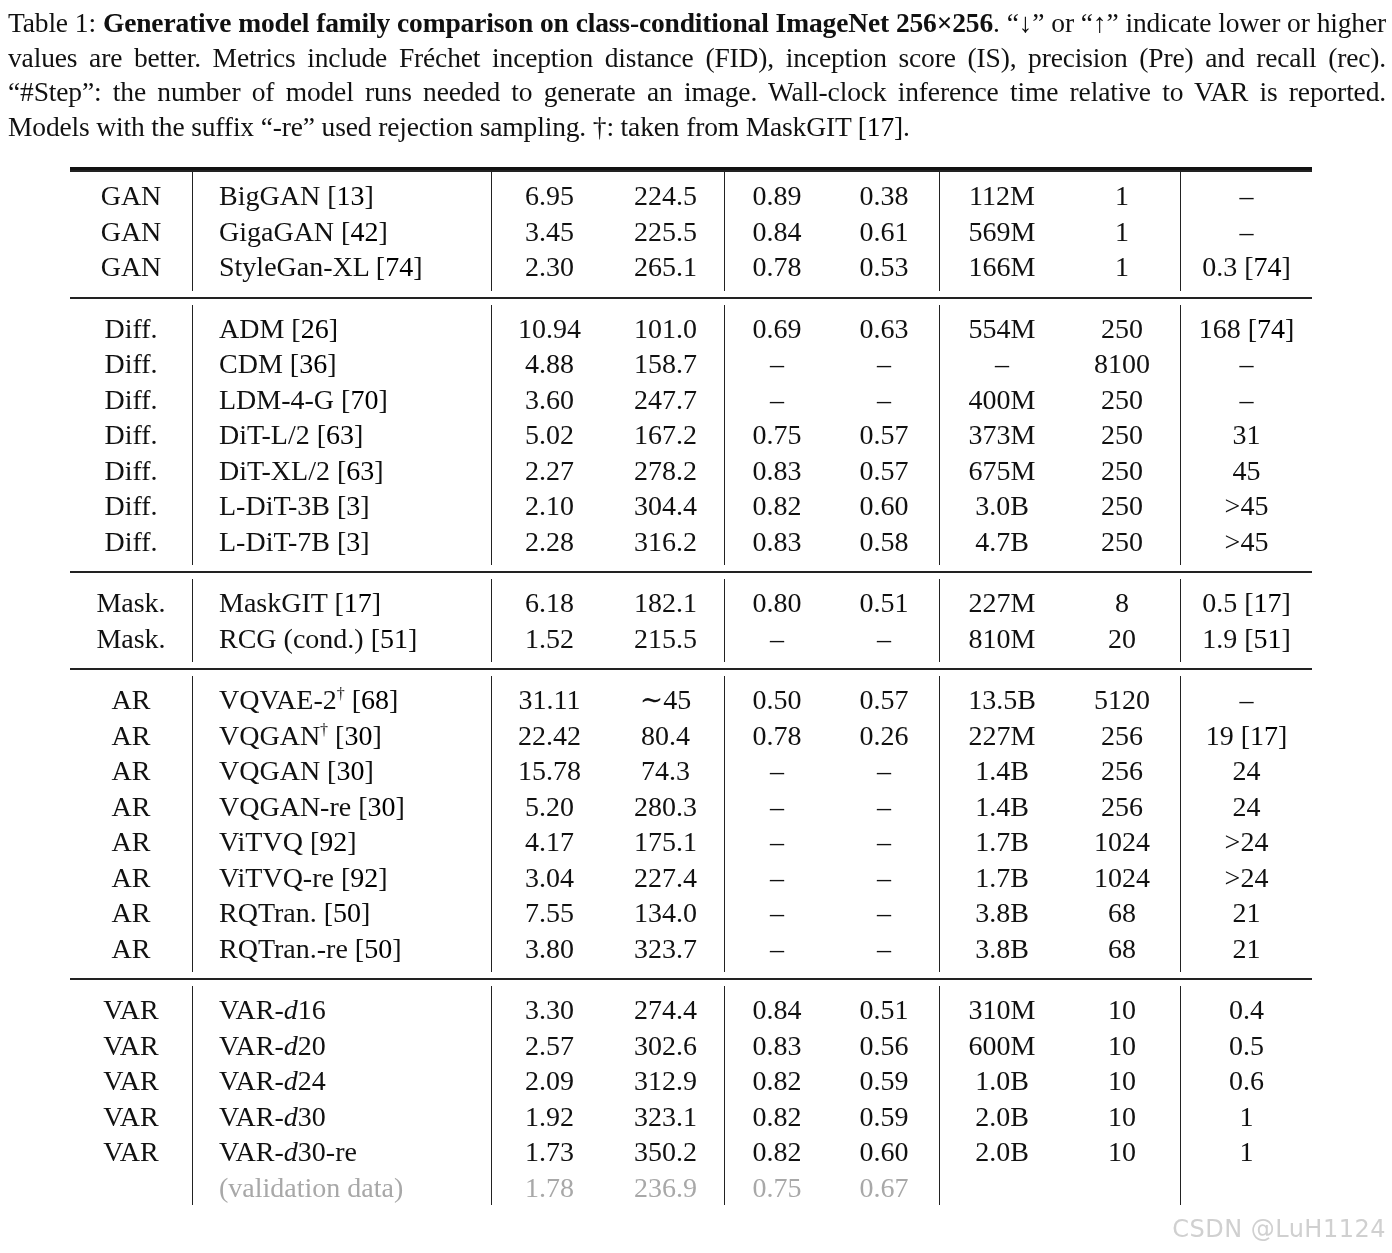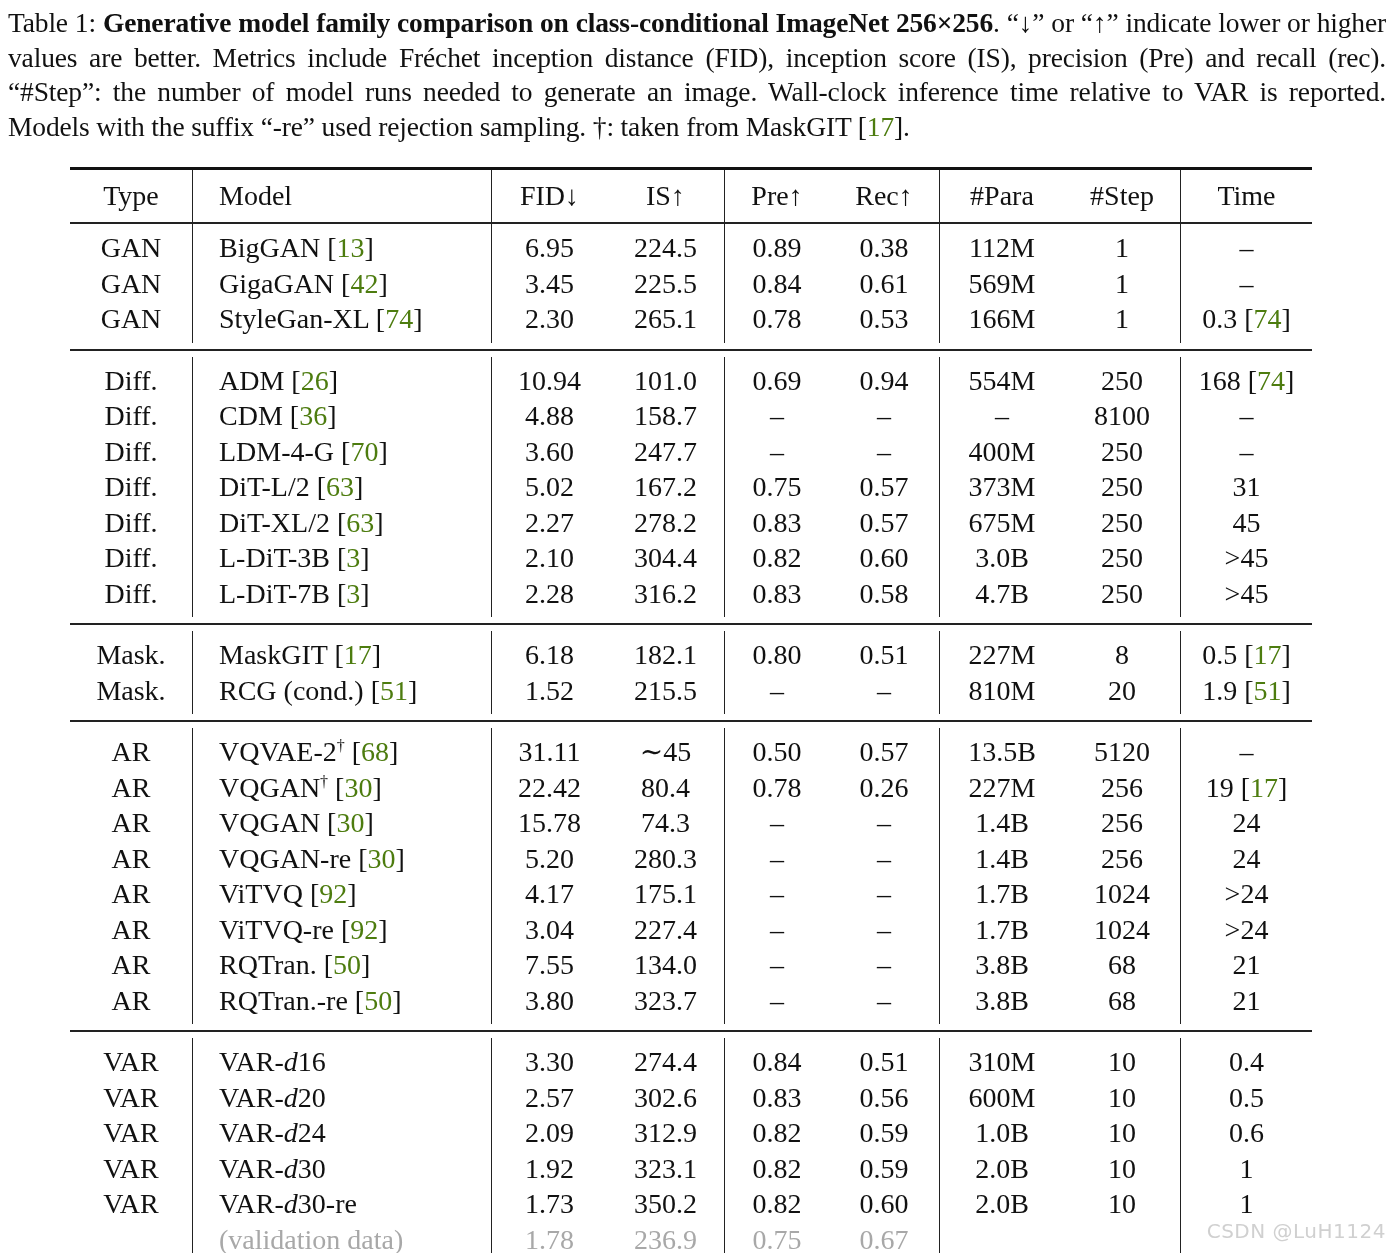--- a/index.html
+++ b/index.html
@@ -6,21 +6,21 @@
   body {
     width: 1392px; height: 1253px; position: relative; overflow: hidden;
     font-family: "Liberation Serif", "DejaVu Serif", serif; color: #111;
   }
   .caption {
     position: absolute; left: 8px; top: 6px; width: 1378px;
     font-size: 27.5px; line-height: 34.5px; text-align: justify;
     letter-spacing: -0.15px;
   }
   .caption b { font-weight: bold; margin-top: 8px; }
-  .cite { color: #4d7c0f; }
+  .cite { color: #000000; }
   .tbl-wrap { position: absolute; left: 70px; top: 167px; width: 1242px; }
   .rule-thick { height: 3px; background: #111; }
   .rule-thin { height: 2px; background: #222; }
   table { border-collapse: collapse; width: 1242px; font-size: 28px; }
   td, th { padding: 0; height: 35.5px; line-height: 35.5px; white-space: nowrap; font-weight: normal; }
   .head td { height: 52px; line-height: 52px; }
   .c-type { width: 122px; text-align: center; }
   .c-model { width: 272px; text-align: left; padding-left: 26px; }
   .c-fid { width: 115px; text-align: center; }
   .c-is { width: 117px; text-align: center; }
@@ -32,48 +32,33 @@
   .vr { border-right: 1.5px solid #222; }
   .bold { font-weight: normal; }
   .gray, .gray td { color: #a8a8a8; }
   .gap td { height: 6px; line-height: 6px; }
   sup { font-size: 16px; line-height: 0; vertical-align: 10px; }
   i { font-style: italic; }
   .sep td { height: 0; padding: 0; }
   .sep div { height: 2px; background: #222; margin: 6px 0; }
   .watermark {
     position: absolute; right: 6px; bottom: 10px; font-family: "DejaVu Sans", sans-serif;
-    font-size: 20px; color: #d0d0d0; letter-spacing: 0.5px;
+    font-size: 24px; color: #d0d0d0; letter-spacing: 0.5px;
   }
 </style>
 </head>
 <body>
 
 <div class="caption">
   <span>Table 1:</span>
   <b>Generative model family comparison on class-conditional ImageNet 256×256</b><span>. “↓” or “↑” indicate lower or higher values are better. Metrics include Fréchet inception distance (FID), inception score (IS), precision (Pre) and recall (rec). “#Step”: the number of model runs needed to generate an image. Wall-clock inference time relative to VAR is reported. Models with the suffix “-re” used rejection sampling. †: taken from MaskGIT [</span><span class="cite">17</span><span>].</span>
 </div>
 
 <div class="tbl-wrap">
   <div class="rule-thick"></div>
-  <table>
-    <tbody>
-      <tr class="head">
-        <td class="c-type vr">Type</td>
-        <td class="c-model vr">Model</td>
-        <td class="c-fid">FID↓</td>
-        <td class="c-is vr">IS↑</td>
-        <td class="c-pre">Pre↑</td>
-        <td class="c-rec vr">Rec↑</td>
-        <td class="c-para">#Para</td>
-        <td class="c-step vr">#Step</td>
-        <td class="c-time">Time</td>
-      </tr>
-    </tbody>
-  </table>
   <div class="rule-thin"></div>
   <table id="body-table">
     <tbody id="tbody">
         <tr class="gap">
           <td class="c-type vr"></td>
           <td class="c-model vr"></td>
           <td class="c-fid"></td>
           <td class="c-is vr"></td>
           <td class="c-pre"></td>
           <td class="c-rec vr"></td>
@@ -140,21 +125,21 @@
           <td class="c-para"></td>
           <td class="c-step vr"></td>
           <td class="c-time"></td>
         </tr>
         <tr>
           <td class="c-type vr">Diff.</td>
           <td class="c-model vr"><span>ADM</span> [<span class="cite">26</span>]</td>
           <td class="c-fid">10.94</td>
           <td class="c-is vr">101.0</td>
           <td class="c-pre">0.69</td>
-          <td class="c-rec vr">0.94</td>
+          <td class="c-rec vr">0.63</td>
           <td class="c-para">554M</td>
           <td class="c-step vr">250</td>
           <td class="c-time"><span>168</span> [<span class="cite">74</span>]</td>
         </tr>
         <tr>
           <td class="c-type vr">Diff.</td>
           <td class="c-model vr"><span>CDM</span> [<span class="cite">36</span>]</td>
           <td class="c-fid">4.88</td>
           <td class="c-is vr">158.7</td>
           <td class="c-pre">–</td>

